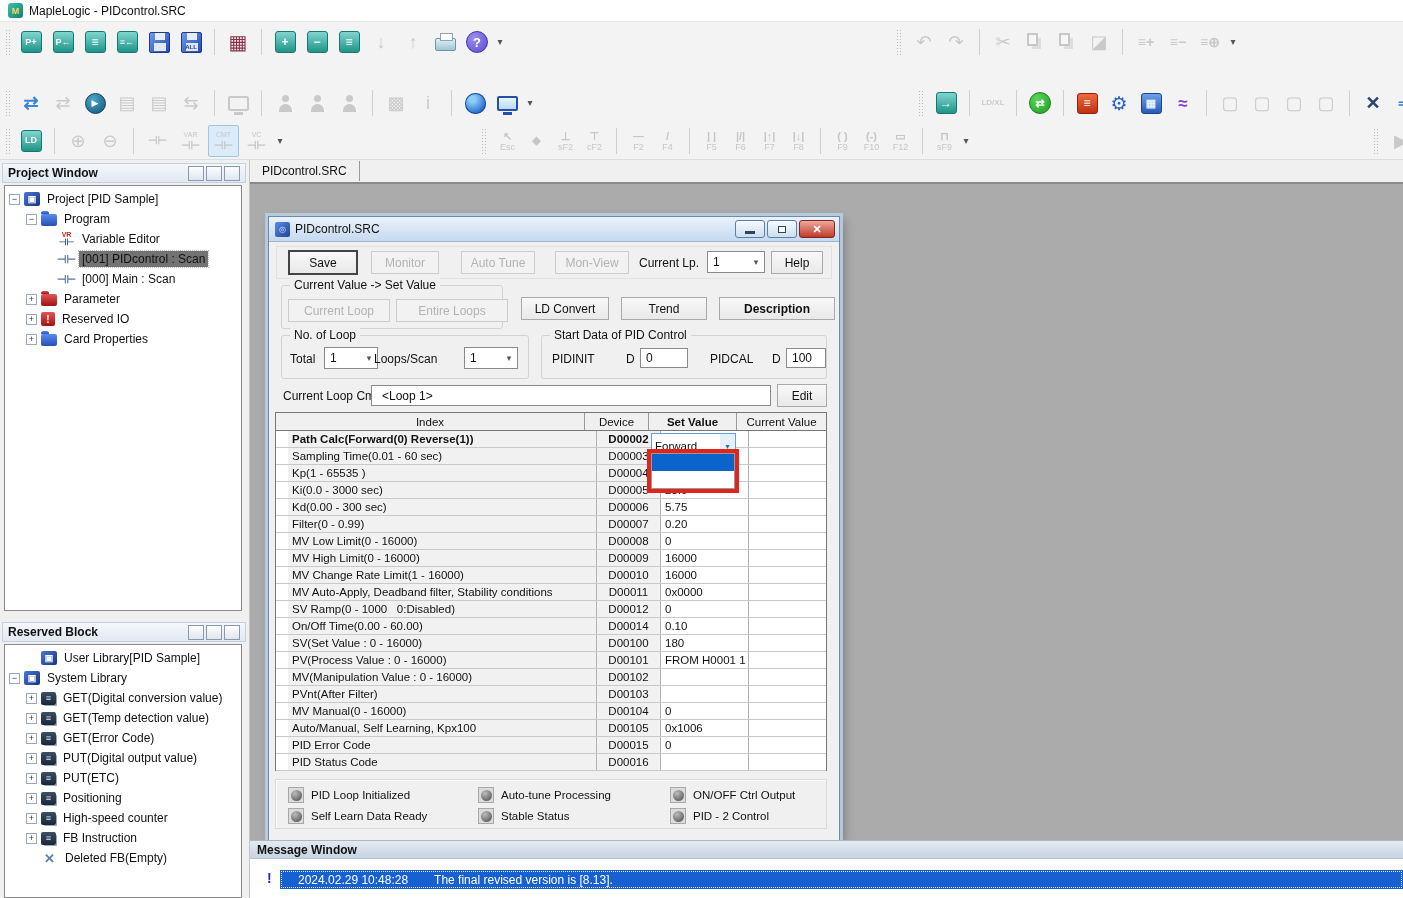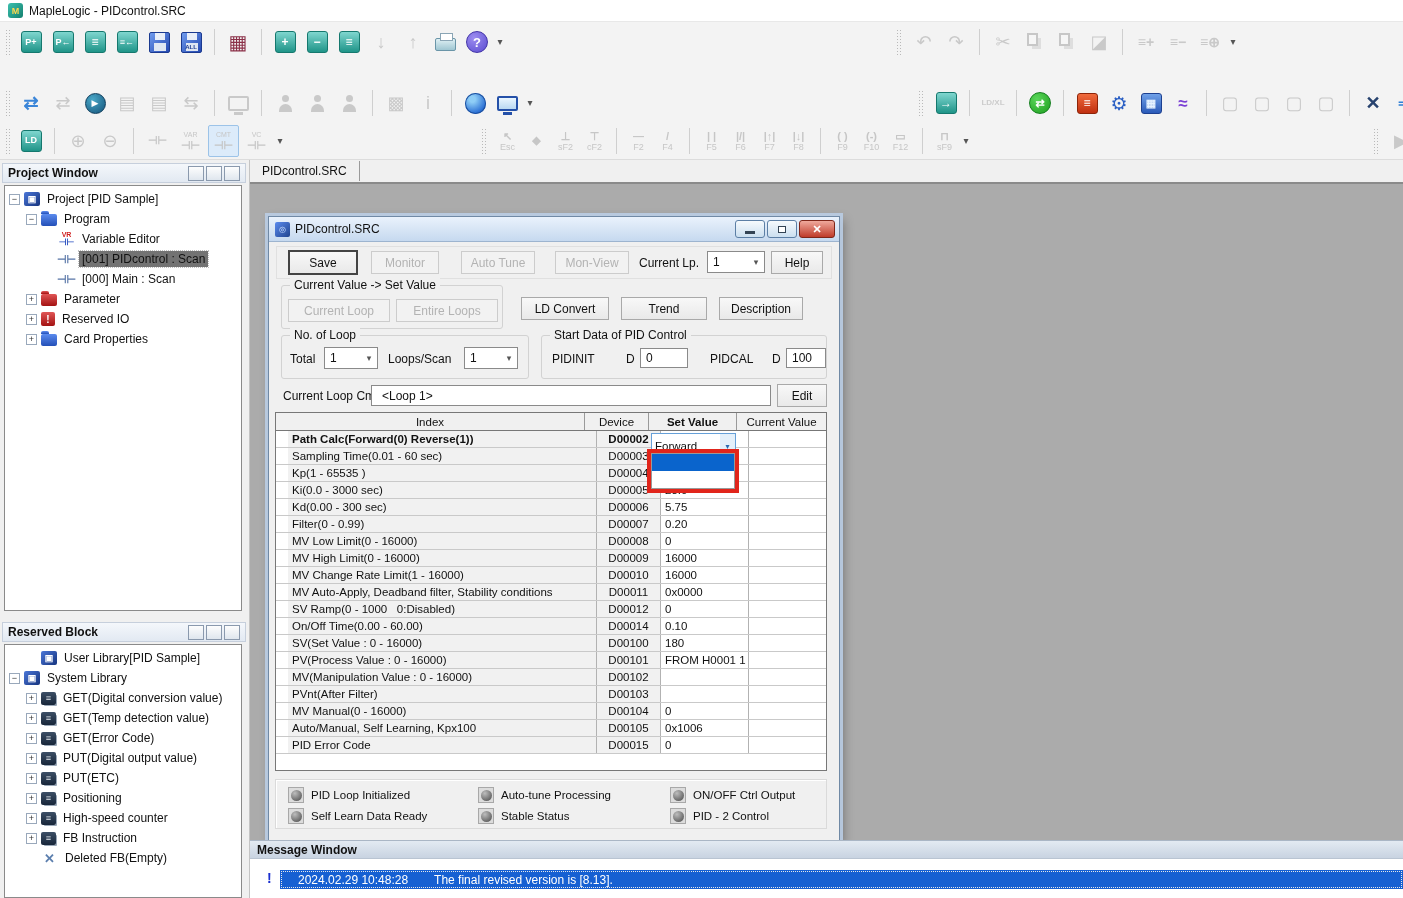--- a/index.html
+++ b/index.html
@@ -651,34 +651,34 @@
             <span class="combo" style="left:430px;top:4px;width:58px;height:22px;">
               <span>1</span>
               <span class="chev">▾</span>
             </span>
             <span class="btn" style="left:494px;top:4px;width:52px;">Help</span>
           </div>
 
           <div class="groupbox" style="left:10px;top:42px;width:222px;height:44px;">
             <span class="legend">Current Value -&gt; Set Value</span>
             <span class="btn disabled" style="left:6px;top:13px;width:102px;">Current Loop</span>
-            <span class="btn disabled" style="left:114px;top:13px;width:102px;text-align:right;">Entire Loops</span>
+            <span class="btn disabled" style="left:114px;top:13px;width:112px;text-align:right;">Entire Loops</span>
           </div>
           <span class="btn" style="left:250px;top:54px;width:88px;">LD Convert</span>
           <span class="btn" style="left:350px;top:54px;width:86px;">Trend</span>
-          <span class="btn" style="left:448px;top:54px;width:84px;">Description</span>
+          <span class="btn" style="left:448px;top:54px;width:116px;font-weight:bold;">Description</span>
 
           <div class="groupbox" style="left:10px;top:92px;width:248px;height:44px;">
             <span class="legend">No. of Loop</span>
             <span class="plabel" style="left:8px;top:16px;">Total</span>
             <span class="combo" style="left:42px;top:11px;width:54px;height:22px;">
               <span>1</span>
                 <span class="chev">▾</span>
             </span>
-            <span class="plabel" style="left:106px;top:16px;">Loops/Scan</span>
+            <span class="plabel" style="left:92px;top:16px;">Loops/Scan</span>
             <span class="combo" style="left:182px;top:11px;width:54px;height:22px;">
               <span>1</span>
                 <span class="chev">▾</span>
             </span>
           </div>
 
           <div class="groupbox" style="left:270px;top:92px;width:286px;height:44px;">
             <span class="legend">Start Data of PID Control</span>
             <span class="plabel" style="left:10px;top:16px;">PIDINIT</span>
             <span class="plabel" style="left:84px;top:16px;">D</span>
@@ -806,20 +806,26 @@
                 <div class="trow">
                   <span class="td td-index">Auto/Manual, Self Learning, Kpx100</span>
                   <span class="td td-dev">D00105</span>
                   <span class="td td-set">0x1006</span>
                   <span class="td td-cur"></span>
                 </div>
                 <div class="trow">
                   <span class="td td-index">PID Error Code</span>
                   <span class="td td-dev">D00015</span>
                   <span class="td td-set">0</span>
+                  <span class="td td-cur"></span>
+                </div>
+                <div class="trow">
+                  <span class="td td-index">PID Status Code</span>
+                  <span class="td td-dev">D00016</span>
+                  <span class="td td-set"></span>
                   <span class="td td-cur"></span>
                 </div>
               </div>
 
             <div class="combo-cell">
               <span>Forward</span>
               <span class="chev">▾</span>
             </div>
 
             <div class="redbox">

